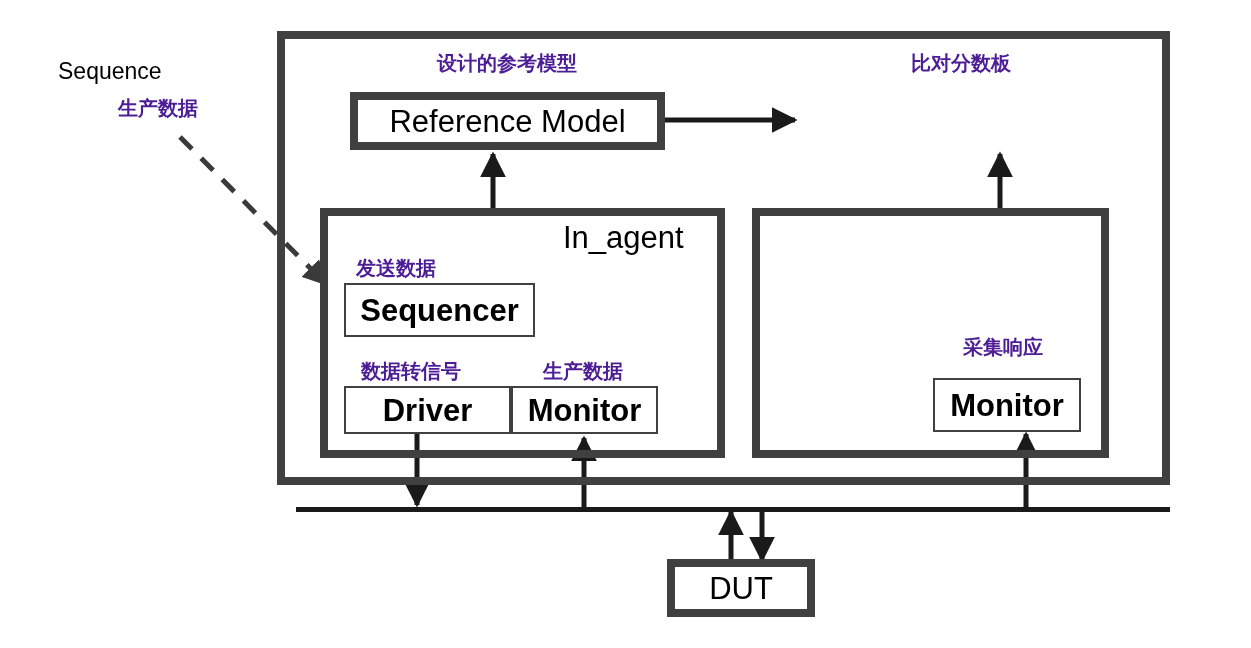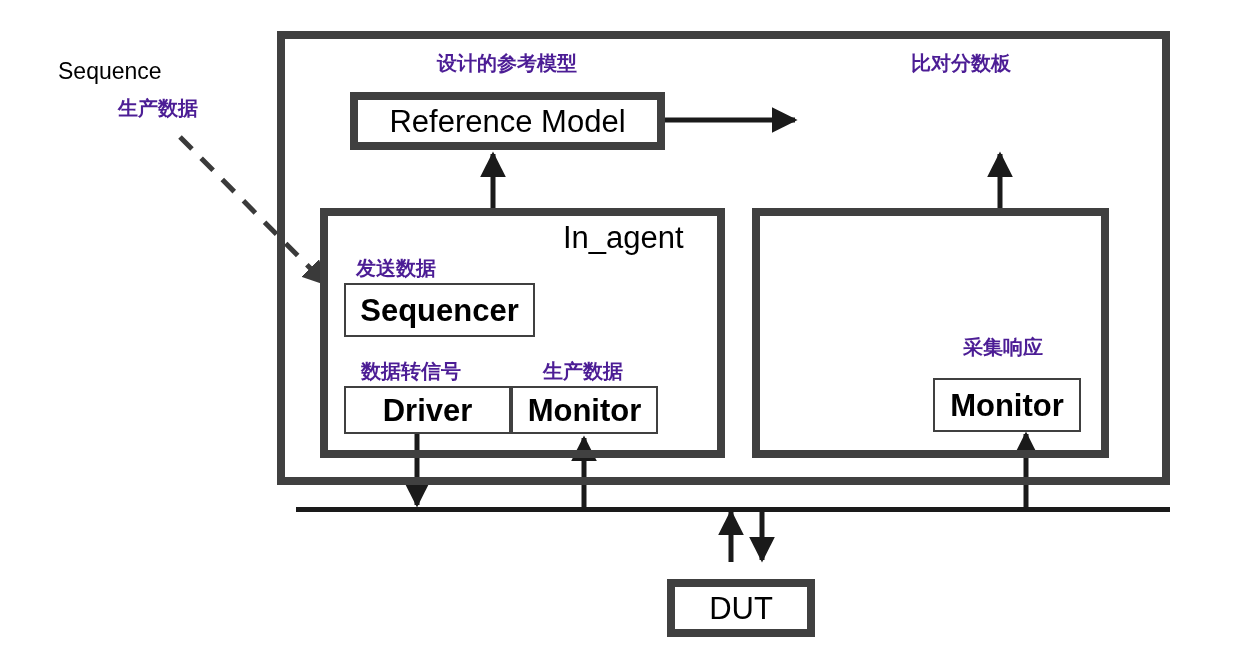--- a/index.html
+++ b/index.html
@@ -135,17 +135,17 @@
 
   <div class="box" style="left:752px; top:208px; width:357px; height:250px;"></div>
 
   <div class="txt red" style="left:963px; top:337px;">采集响应</div>
   <div class="box thin" style="left:933px; top:378px; width:148px; height:54px;">
     <div class="box-label">Monitor</div>
   </div>
 
   <div class="bus" style="left:296px; top:507px; width:874px;"></div>
 
-  <div class="box" style="left:667px; top:559px; width:148px; height:58px;margin-top:20px;">
+  <div class="box" style="left:667px; top:559px; width:148px; height:58px;">
     <div class="box-label">DUT</div>
   </div>
 
 </div>
 
 </body></html>

